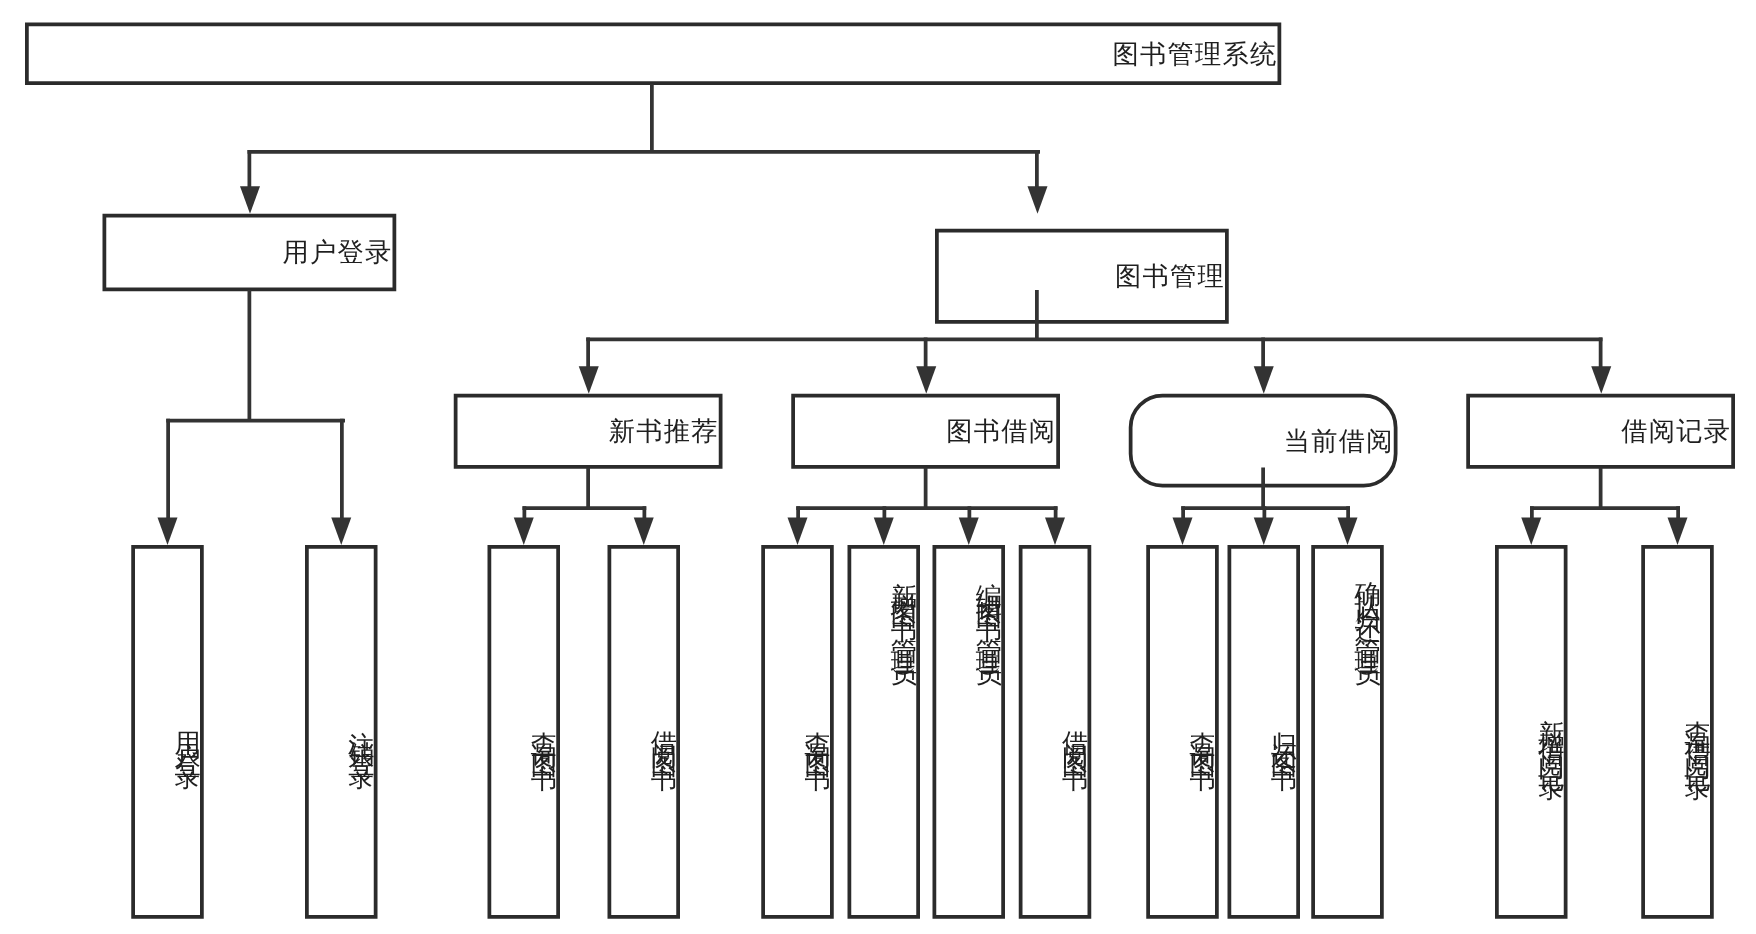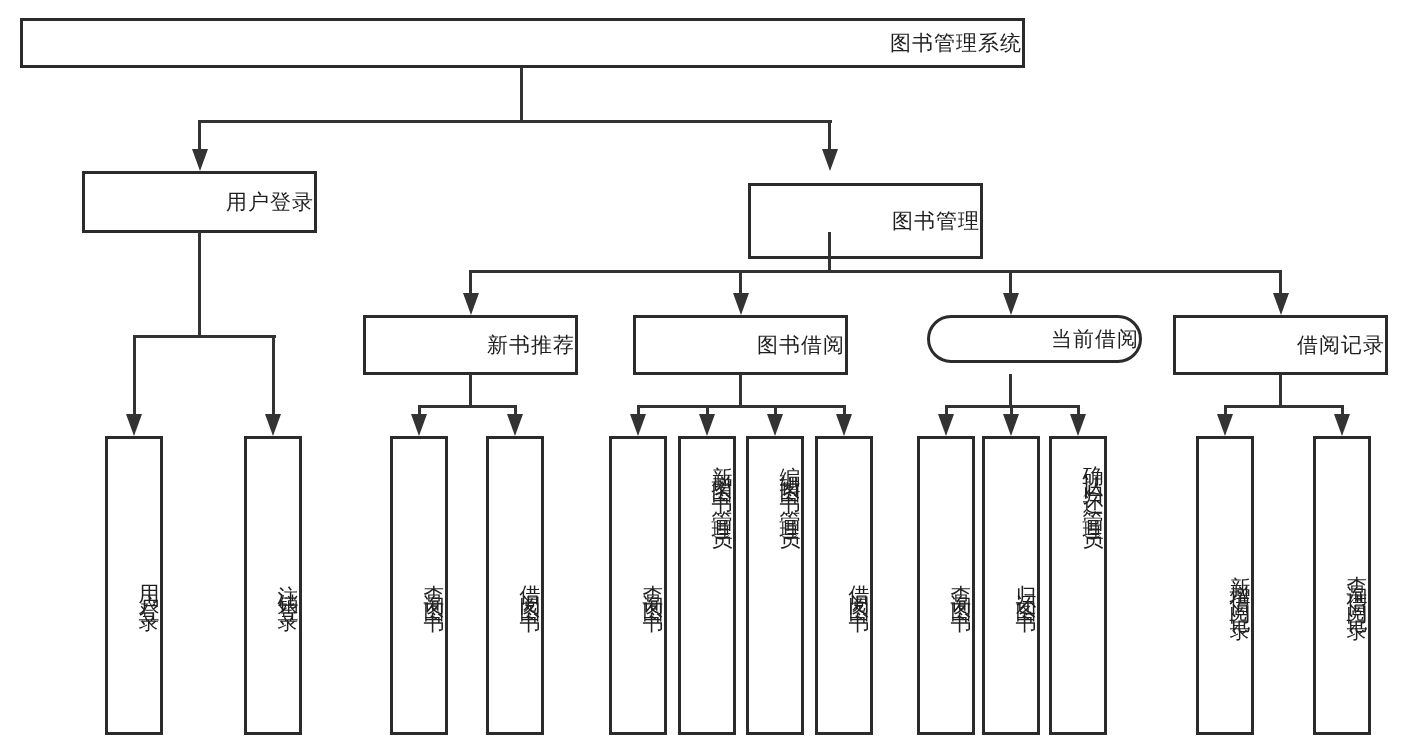--- a/index.html
+++ b/index.html
@@ -83,21 +83,21 @@
   <div class="arrow" style="left:732.5px; top:293px;"></div>
   <div class="arrow" style="left:1002.5px; top:293px;"></div>
   <div class="arrow" style="left:1272.5px; top:293px;"></div>
 
   <div class="box h" style="left:633px; top:315px; width:215px; height:60px;">
     <span>图书借阅</span>
   </div>
   <div class="box h" style="left:363px; top:315px; width:215px; height:60px;">
     <span>新书推荐</span>
   </div>
-  <div class="box h" style="left:927px; top:315px; width:215px; height:48px;border-radius:27px;">
+  <div class="box h" style="left:903px; top:315px; width:215px; height:75px;border-radius:27px;">
     <span>当前借阅</span>
   </div>
   <div class="box h" style="left:1173px; top:315px; width:215px; height:60px;">
     <span>借阅记录</span>
   </div>
 
   <div class="vline" style="left:469px; top:374px; height:33px;"></div>
   <div class="hline" style="left:417.5px; top:405px; width:99px;"></div>
   <div class="vline" style="left:417.5px; top:405px; height:11px;"></div>
   <div class="vline" style="left:513.5px; top:405px; height:11px;"></div>

